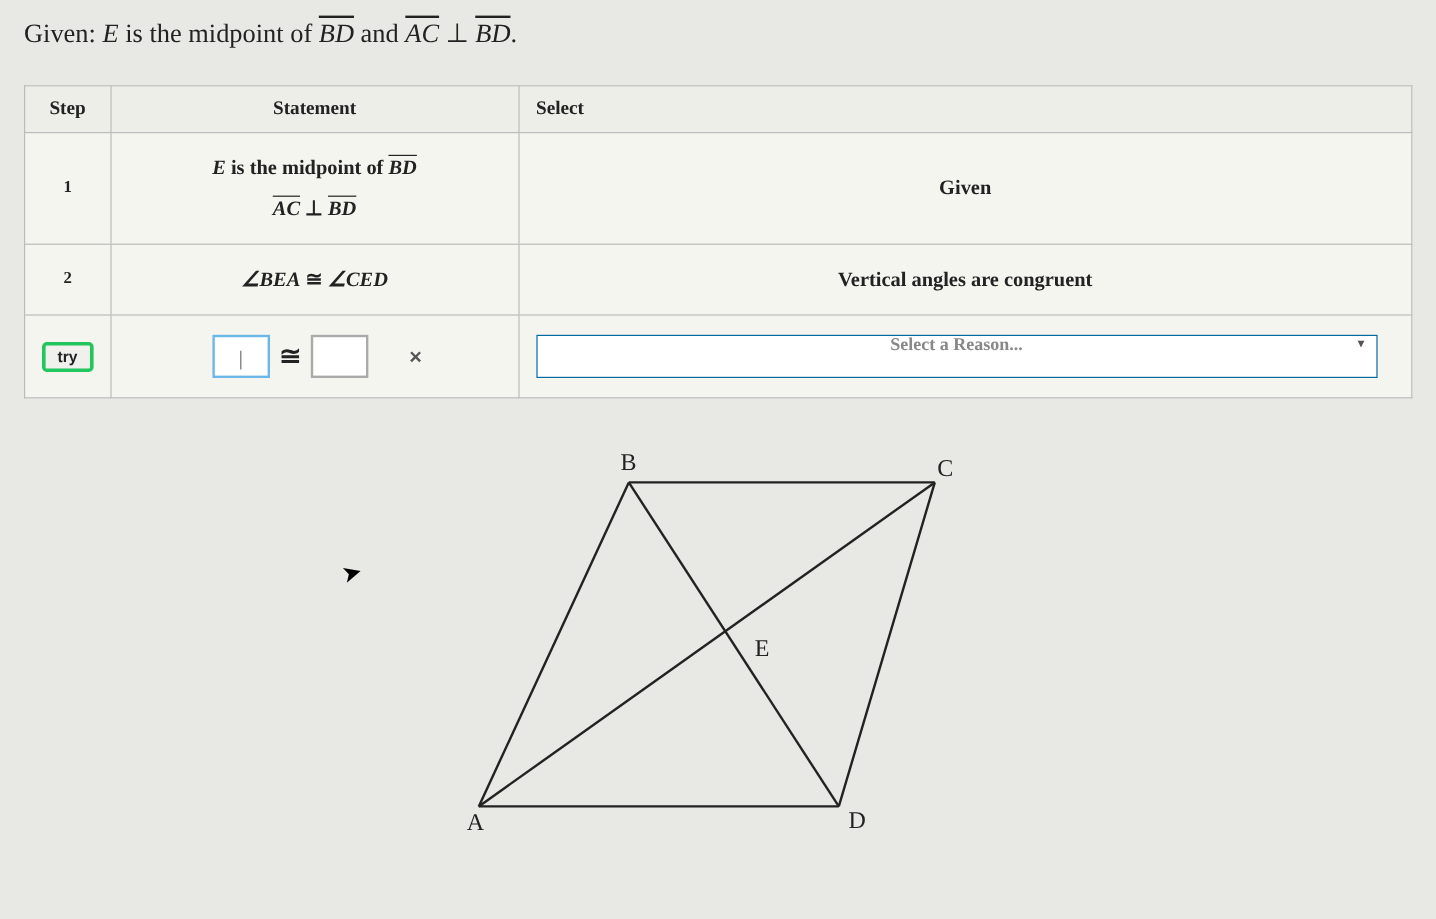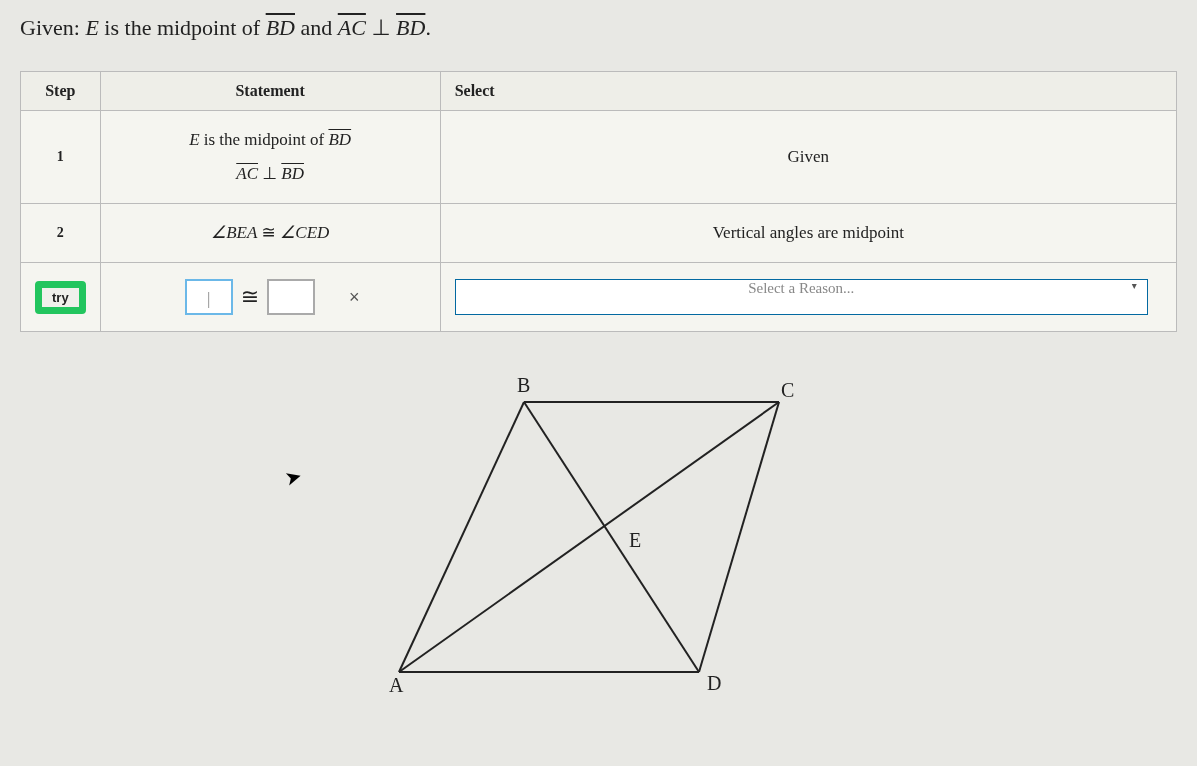--- a/index.html
+++ b/index.html
@@ -47,36 +47,37 @@
     }
     .proof-table th.statement-col {
       width: 340px;
       text-align: center;
     }
     .proof-table td {
       border: 1px solid #bbb;
       padding: 12px 14px;
       font-size: 17px;
       vertical-align: middle;
+      font-weight: bold;
     }
     .proof-table td.step-cell {
       text-align: center;
       font-size: 14px;
       font-weight: bold;
     }
     .proof-table td.statement-cell {
       text-align: center;
       line-height: 2;
     }
     .proof-table td.reason-cell {
       text-align: center;
     }
     .try-btn {
       display: inline-block;
-      border: 7px solid #22c55e;
+      border: 3px solid #22c55e;
       border-radius: 4px;
       padding: 2px 10px;
       font-size: 13px;
       background: #f0f0ec;
       cursor: pointer;
       font-family: Arial, sans-serif;
     }
     .input-box {
       display: inline-block;
       width: 48px;
@@ -180,21 +181,21 @@
         <span class="italic">E</span><span> is the midpoint of </span><span class="overline">BD</span><br>
         <span class="overline">AC</span><span> ⊥ </span><span class="overline">BD</span>
       </td>
       <td class="reason-cell">Given</td>
     </tr>
     <tr>
       <td class="step-cell">2</td>
       <td class="statement-cell">
         <span class="italic">∠BEA</span><span> ≅ </span><span class="italic">∠CED</span>
       </td>
-      <td class="reason-cell">Vertical angles are midpoint</td>
+      <td class="reason-cell">Vertical angles are congruent</td>
     </tr>
     <tr>
       <td class="step-cell">
         <span class="try-btn">try</span>
       </td>
       <td class="statement-cell">
         <div class="input-row-statement">
           <span class="input-box"><span>|</span></span>
           <span class="congruent-sym">≅</span>
           <span class="input-box second"></span>

